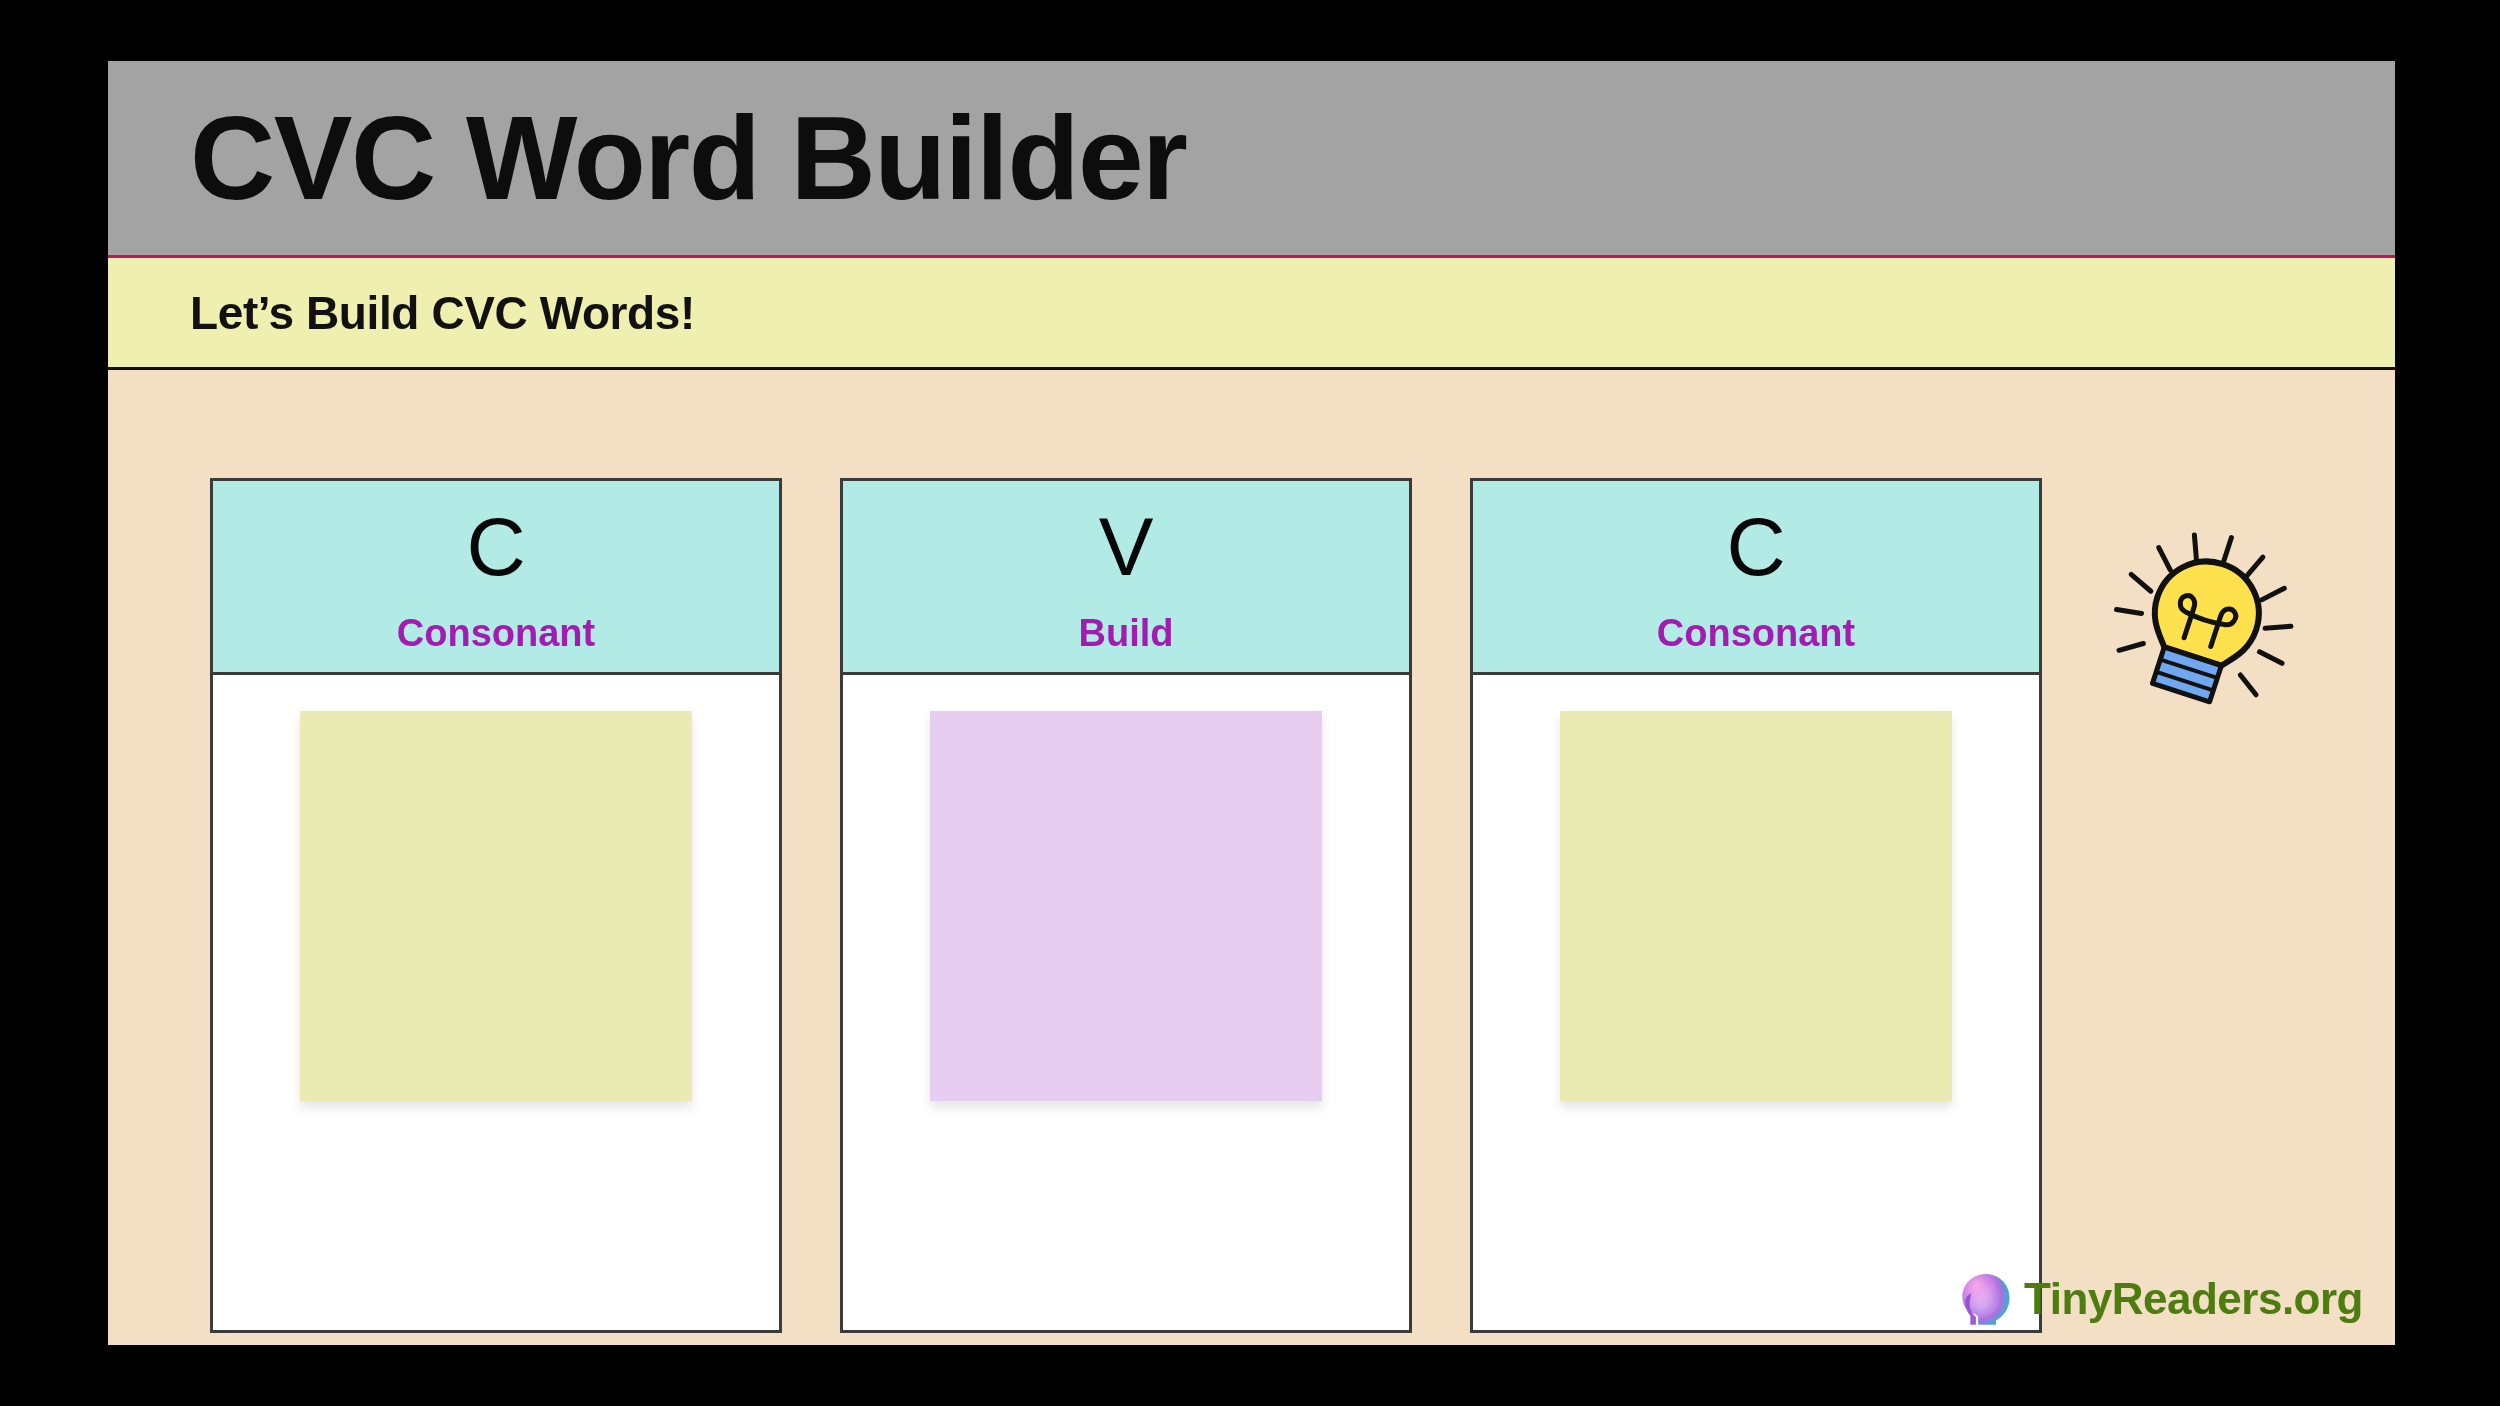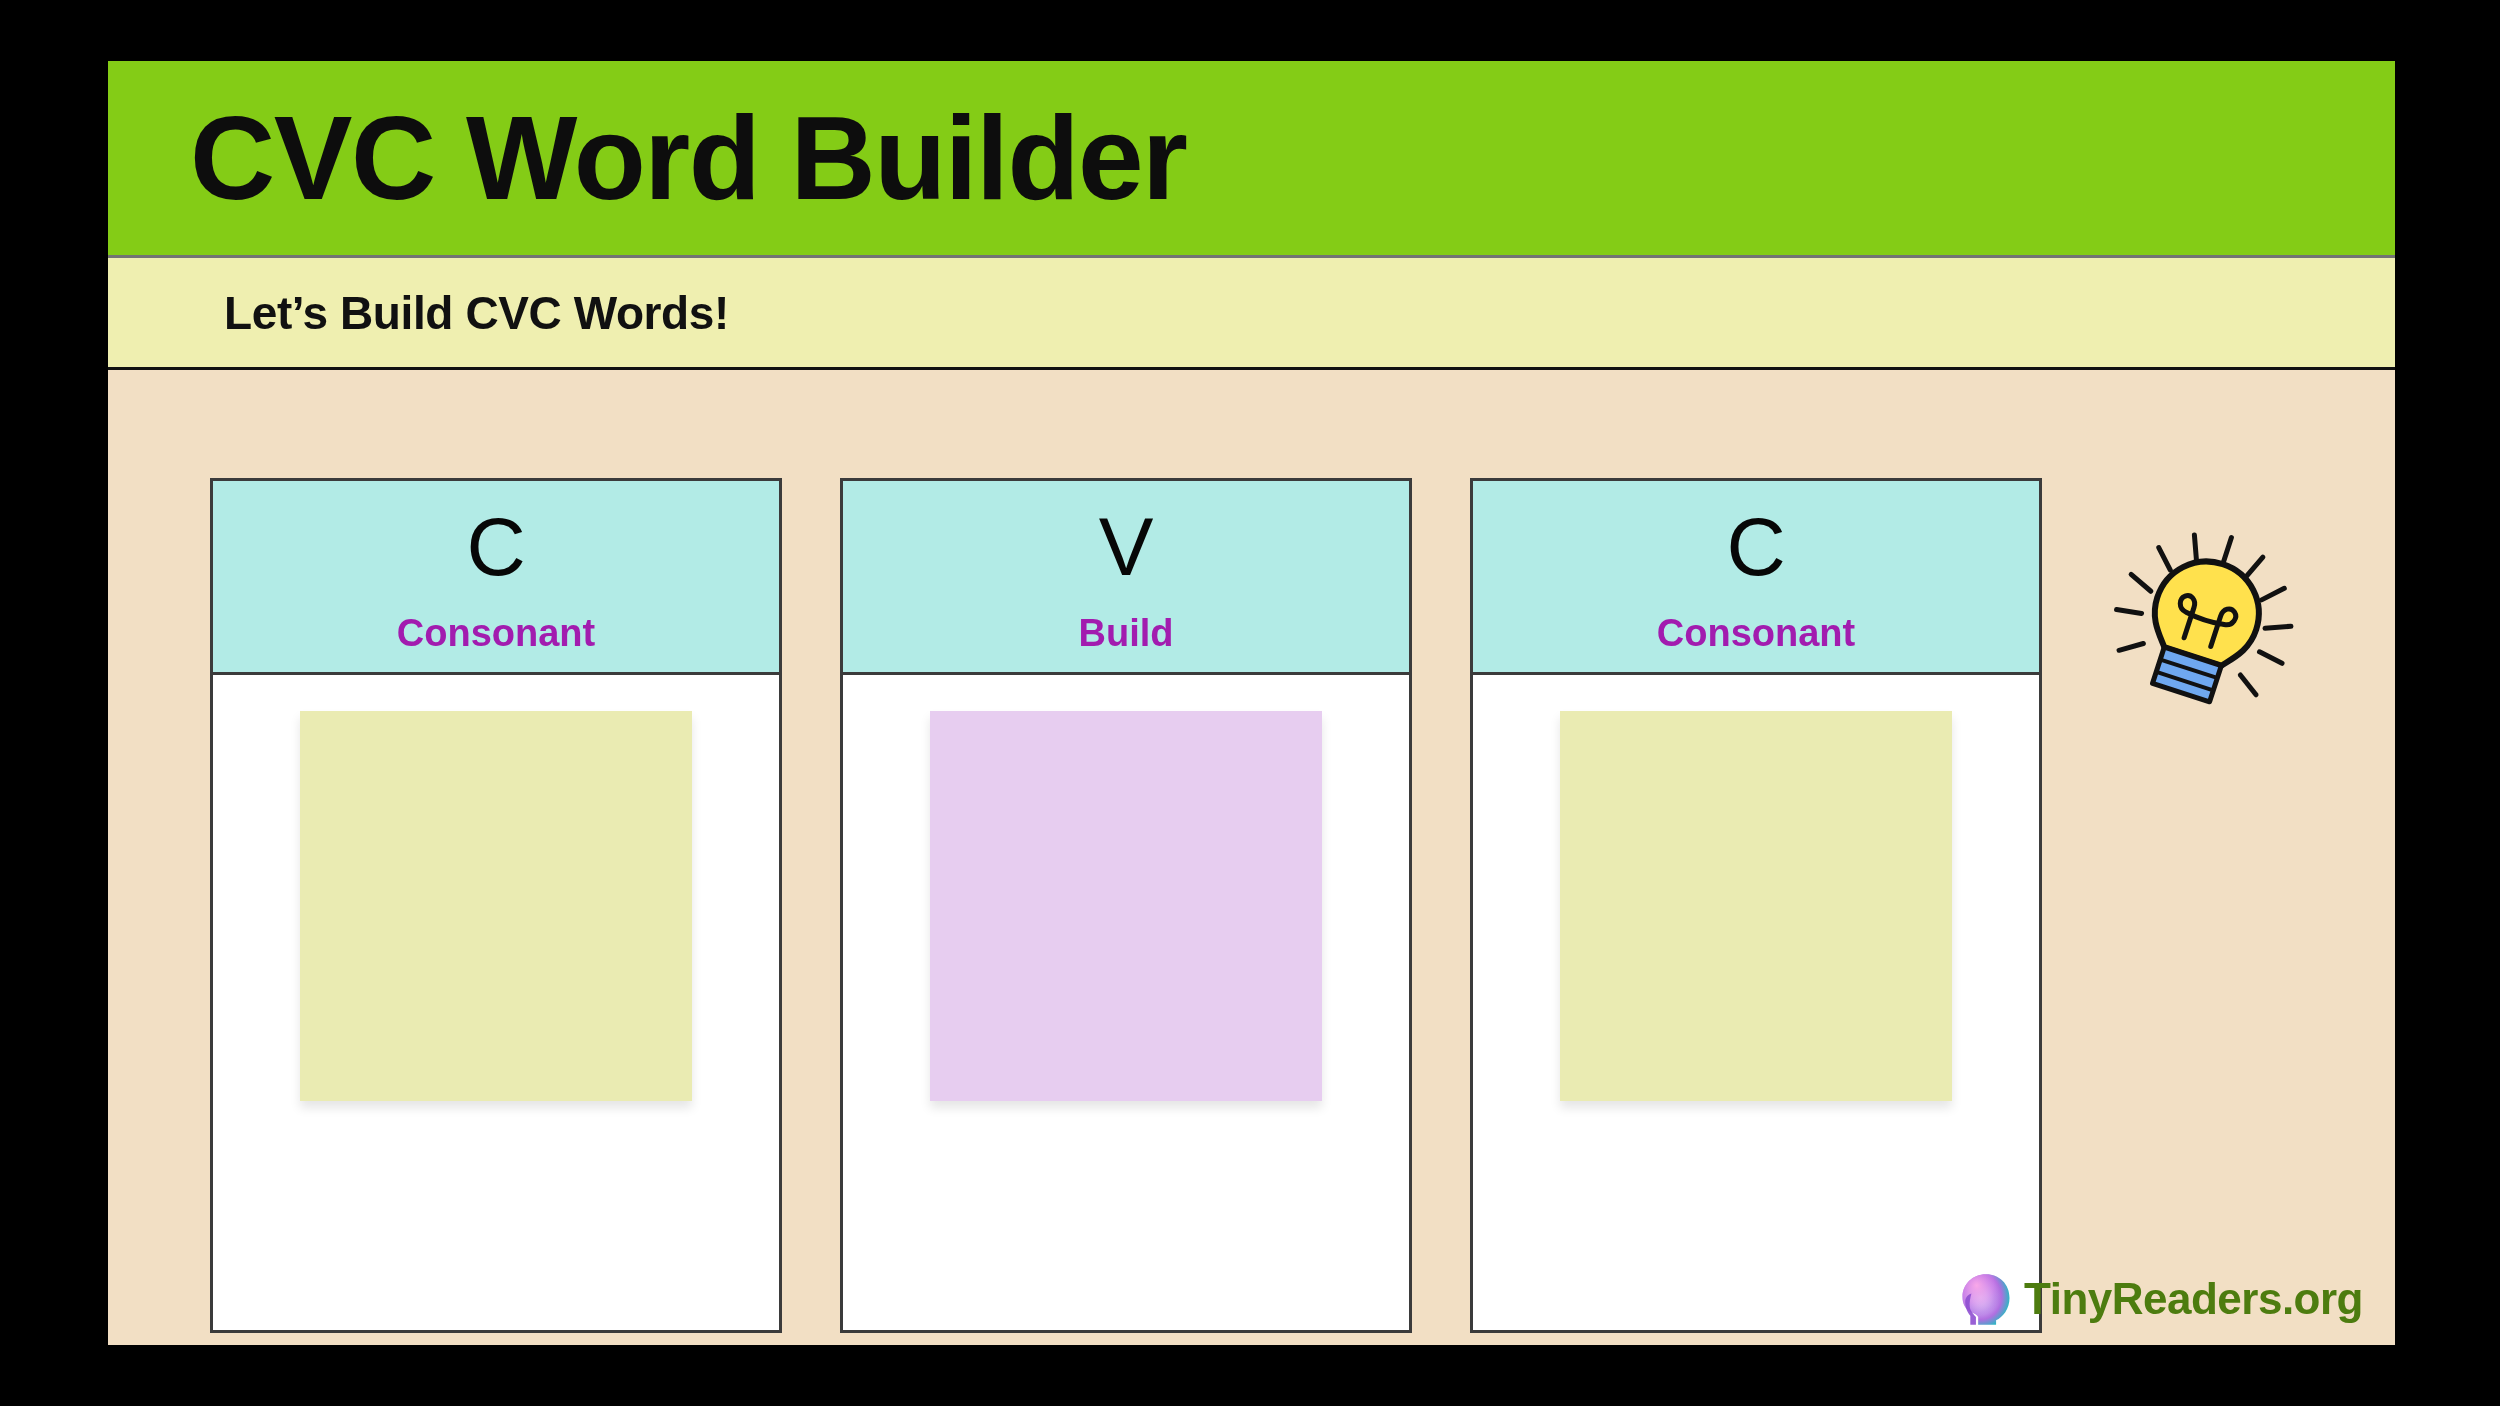--- a/index.html
+++ b/index.html
@@ -3,35 +3,35 @@
 <meta charset="utf-8">
 <style>
   html,body{margin:0;padding:0;background:#000;}
   body{width:2500px;height:1406px;overflow:hidden;font-family:"Liberation Sans",sans-serif;}
 
   #slide{position:absolute;left:108px;top:61px;width:2287px;height:1284px;background:#F2DFC4;}
 
   
   .header-band{
     position:absolute;left:0;top:0;width:2287px;height:197px;
-    background:#84cc16;border-bottom:3px solid #737373;box-sizing:border-box;
+    background:#a3a3a3;border-bottom:3px solid #be185d;box-sizing:border-box;
     display:flex;align-items:center;
   }
   .header-title{
     margin-left:82px;font-size:118px;font-weight:700;color:#0D0D0D;
     letter-spacing:-1.5px;line-height:1;white-space:nowrap;
   }
 
   .subtitle-band{
     position:absolute;left:0;top:197px;width:2287px;height:112px;
     background:#EFEFB0;border-bottom:3px solid #111;box-sizing:border-box;
     display:flex;align-items:center;
   }
   .subtitle-text{
-    margin-left:116px;font-size:46px;font-weight:700;color:#111;letter-spacing:-0.4px;
+    margin-left:82px;font-size:46px;font-weight:700;color:#111;letter-spacing:-0.4px;
   }
 
   
   .stage{position:absolute;left:0;top:309px;width:2287px;height:975px;}
 
   .cards{
     position:absolute;left:102px;top:108px;
     display:flex;gap:58px;
   }
 

